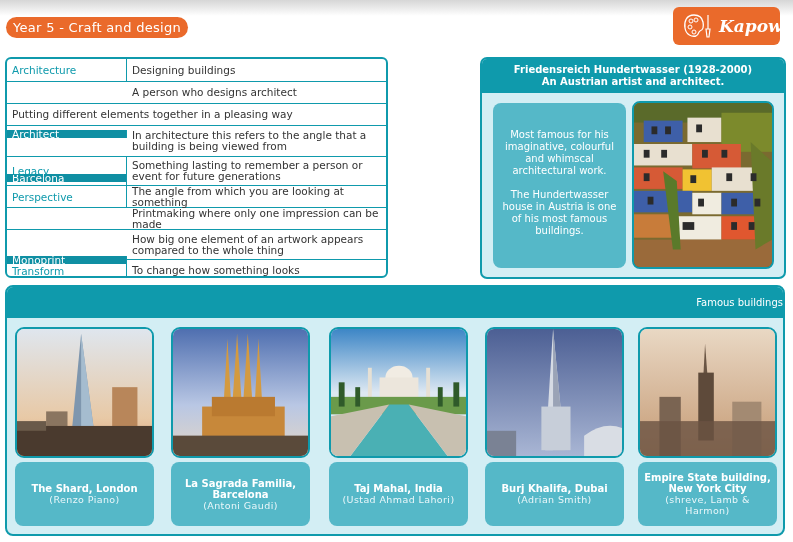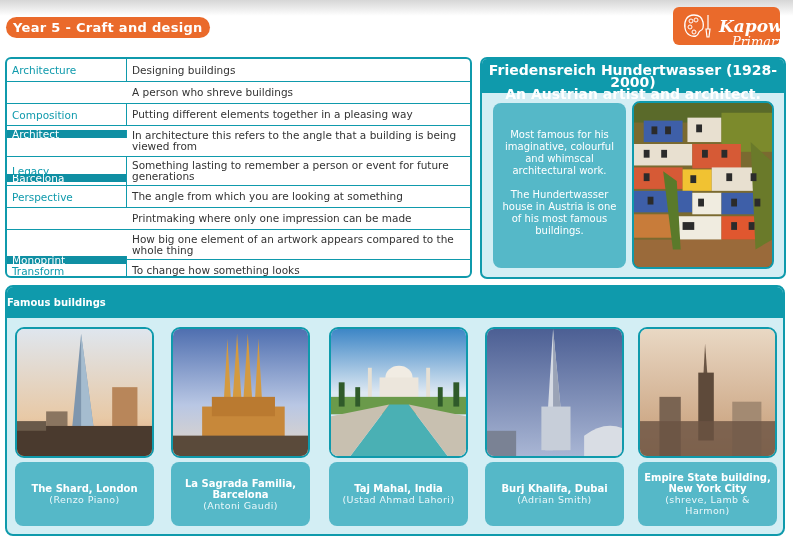--- a/index.html
+++ b/index.html
@@ -1,39 +1,39 @@
 <!DOCTYPE html>
 <html><head>
 <meta charset="utf-8">
 <style>
   * { box-sizing: border-box; margin: 0; padding: 0; }
   html, body { width: 793px; height: 542px; overflow: hidden; background: #ffffff; }
   body { position: relative; font-family: "DejaVu Sans", sans-serif; }
   .topbar { position: absolute; left: 0; top: 0; width: 793px; height: 16px; background: linear-gradient(#d6d6d6, #ffffff); }
-  .title-pill { position: absolute; left: 6px; top: 17px; height: 21px; padding: 0 7px; border-radius: 11px; background: #ea6a2b; color: #fff; font-weight: bold; font-size: 13px; line-height: 21px; letter-spacing: 0.3px; }
+  .title-pill { position: absolute; left: 6px; top: 17px; height: 21px; padding: 0 7px; border-radius: 11px; background: #ea6a2b; color: #fff; font-weight: normal; font-size: 13px; line-height: 21px; letter-spacing: 0.3px; }
   .logo { position: absolute; left: 673px; top: 7px; width: 107px; height: 38px; border-radius: 6px; background: #ea6a2b; display: flex; align-items: center; padding-left: 10px; color: #fff; }
   .logo svg { display: block; }
   .logo .brand { margin-left: 6px; font-family: "DejaVu Serif", serif; font-style: italic; font-weight: bold; font-size: 17px; line-height: 16px; position: relative; }
-  .logo .sub { position: absolute; right: -2px; top: 16px; font-size: 13px; font-weight: normal; }
-
-  .vocab { position: absolute; left: 5px; top: 57px; width: 467px; height: 221px; border: 2px solid #0f9aac; border-radius: 6px; overflow: hidden; background: #fff; }
+  .logo .sub { position: absolute; right: -2px; top: 26px; font-size: 11px; font-weight: normal; }
+
+  .vocab { position: absolute; left: 5px; top: 57px; width: 383px; height: 221px; border: 2px solid #0f9aac; border-radius: 6px; overflow: hidden; background: #fff; }
   .vrow { display: flex; border-bottom: 1px solid #0f9aac; }
   .vrow:last-child { border-bottom: none; }
   .vterm { width: 120px; flex: none; padding: 4px 5px; font-size: 10.5px; display: flex; align-items: center; border-right: 1px solid #0f9aac; color: #0f9aac; }
   .vrow.dark .vterm { background: #0f8fa3; color: #ffffff; margin-top: 48px; }
   .vdef { flex: 1; padding: 10px 5px; font-size: 10.5px; color: #333; display: flex; align-items: center; line-height: 11px; }
 
   .artist { position: absolute; left: 480px; top: 57px; width: 306px; height: 222px; border: 2px solid #0f9aac; border-radius: 7px; background: #d3eef4; overflow: hidden; }
-  .artist-head { background: #0f9aac; height: 34px; color: #fff; font-weight: bold; font-size: 14px; text-align: center; line-height: 12px; padding-top: 5px; }
+  .artist-head { background: #0f9aac; height: 34px; color: #fff; font-weight: bold; font-size: 10px; text-align: center; line-height: 12px; padding-top: 5px; }
   .artist-text { position: absolute; left: 11px; top: 44px; width: 133px; height: 165px; background: #55b8c8; border-radius: 8px; color: #fff; font-size: 10px; line-height: 12px; text-align: center; padding: 26px 6px 16px; }
   .artist-text p + p { margin-top: 12px; }
   .artist-img { position: absolute; left: 150px; top: 42px; width: 142px; height: 168px; border-radius: 8px; border: 2px solid #0f9aac; overflow: hidden; background: #6b5a2a; }
 
   .famous { position: absolute; left: 5px; top: 285px; width: 780px; height: 251px; border: 2px solid #0f9aac; border-radius: 8px; background: #d3eef4; overflow: hidden; }
-  .famous-head { height: 31px; background: #0f9aac; color: #fff; font-weight: bold; font-size: 10px; line-height: 31px; text-align: left; }
+  .famous-head { height: 31px; background: #0f9aac; color: #fff; font-weight: normal; font-size: 10px; line-height: 31px; text-align: right; }
   .card-img { position: absolute; top: 40px; width: 139px; height: 131px; border: 2px solid #0f9aac; border-radius: 9px; overflow: hidden; }
   .card-cap { position: absolute; top: 175px; width: 139px; height: 64px; background: #55b8c8; border-radius: 8px; color: #fff; text-align: center; display: flex; flex-direction: column; justify-content: center; padding: 0 4px; }
   .cap-name { font-weight: bold; font-size: 10px; line-height: 11px; }
   .cap-arch { font-size: 9.5px; line-height: 11px; color: #eaf7fa; letter-spacing: 0.4px; }
   .card-img svg, .artist-img svg { width: 100%; height: 100%; display: block; }
 </style>
 </head>
 <body>
 
 <div class="topbar"></div>
@@ -57,24 +57,23 @@
   </span>
 </div>
 
 <div class="vocab">
   <div class="vrow" style="height:23px">
     <div class="vterm">Architecture</div>
     <div class="vdef">Designing buildings</div>
   </div>
   <div class="vrow dark" style="height:22px">
     <div class="vterm">Architect</div>
-    <div class="vdef">A person who shreve buildings</div>
+    <div class="vdef">A person who designs architect</div>
   </div>
   <div class="vrow" style="height:22px">
-    <div class="vterm">Composition</div>
     <div class="vdef">Putting different elements together in a pleasing way</div>
   </div>
   <div class="vrow dark" style="height:31px">
     <div class="vterm">Barcelona</div>
     <div class="vdef">In architecture this refers to the angle that a building is being viewed from</div>
   </div>
   <div class="vrow" style="height:29px">
     <div class="vterm">Legacy</div>
     <div class="vdef">Something lasting to remember a person or event for future generations</div>
   </div>

